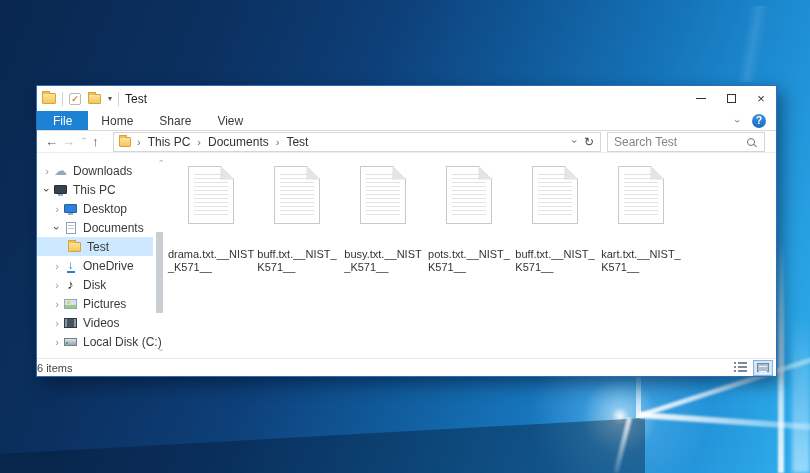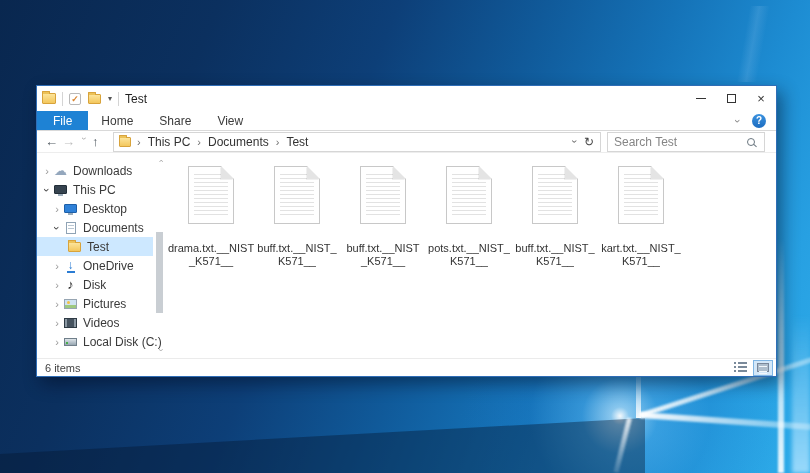--- a/index.html
+++ b/index.html
@@ -129,24 +129,24 @@
   .tile { width:86px; flex:none; display:flex; flex-direction:column; align-items:center; }
   .fwrap { position:relative; width:46px; height:58px; }
   .fpage { position:absolute; inset:0; background:#fff; border:1px solid #c8c8c8;
            box-shadow:1px 1px 2px rgba(0,0,0,0.1);
            clip-path:polygon(0 0, 33px 0, 46px 13px, 46px 58px, 0 58px); }
   .flines { position:absolute; left:5px; right:5px; top:7px; bottom:5px;
             background:repeating-linear-gradient(180deg,#e2e2e2 0 1px, transparent 1px 4px); }
   .fold { position:absolute; top:0; right:0; width:0; height:0;
           border-bottom:13px solid #e4e4e4; border-right:13px solid transparent;
           filter:drop-shadow(-1px 1px 0 rgba(0,0,0,0.06)); }
-  .fname { margin-top:18px; font-size:11px; line-height:13px; color:#333; text-align:center; }
+  .fname { margin-top:24px; font-size:11px; line-height:13px; color:#333; text-align:left; }
   .fname span { display:block; }
   
-  .statusbar { height:18px; flex:none; display:flex; align-items:center; padding-left:8px;
+  .statusbar { height:18px; flex:none; display:flex; align-items:center; 
                font-size:11px; color:#444; border-top:1px solid #ebebeb; }
   .status-views { margin-left:auto; display:flex; align-items:center; gap:3px; margin-right:3px; }
   .view-btn { width:20px; height:16px; display:flex; align-items:center; justify-content:center; }
   .view-btn.selected { background:#d3e7f8; border:1px solid #7fb5e4; }
   .thumb-ic { width:12px; height:9px; background:#aebecd; border:1px solid #79879a; position:relative; }
   .thumb-ic::after { content:''; position:absolute; left:1px; right:1px; top:2px;
                      border-top:1px solid #f2f6fa; border-bottom:3px double #f2f6fa; height:4px; }
 </style>
 </head>
 <body>
@@ -324,21 +324,21 @@
           </span>
       </div>
       <div class="tile">
         <span class="fwrap">
             <span class="fpage">
               <span class="flines"></span>
             </span>
             <span class="fold"></span>
           </span>
         <span class="fname">
-            <span>buff.txt.__NIST</span>
+            <span>busy.txt.__NIST</span>
             <span>_K571__</span>
           </span>
       </div>
       <div class="tile">
         <span class="fwrap">
             <span class="fpage">
               <span class="flines"></span>
             </span>
             <span class="fold"></span>
           </span>

